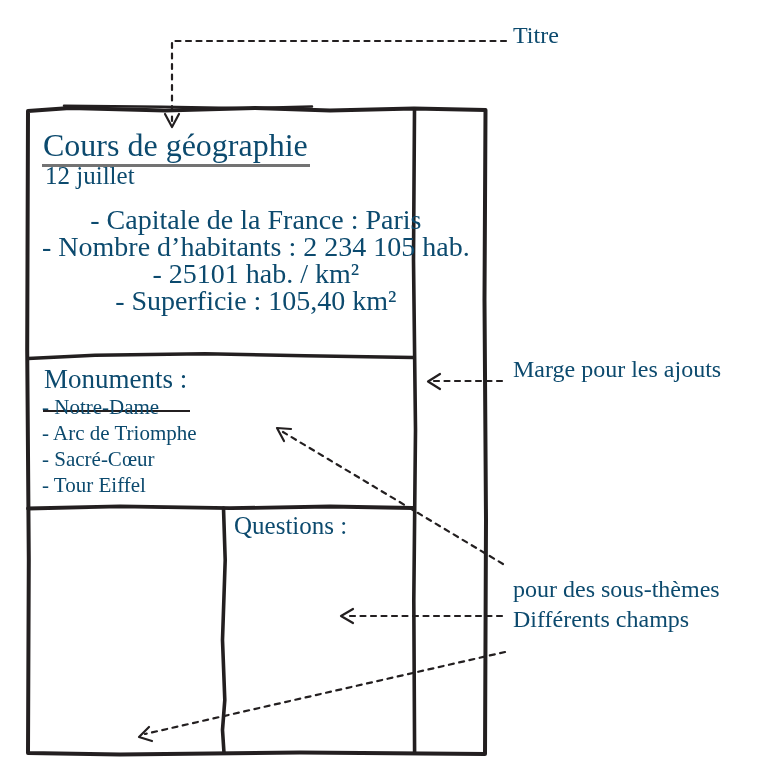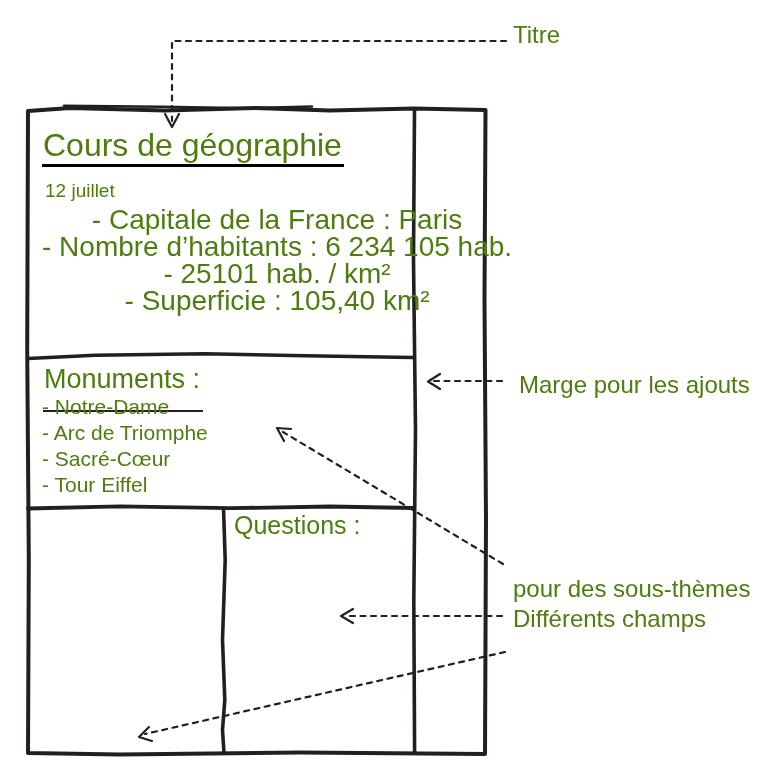--- a/index.html
+++ b/index.html
@@ -17,39 +17,40 @@
     overflow: hidden;
   }
   .canvas svg {
     position: absolute;
     left: 0;
     top: 0;
   }
   .txt {
     position: absolute;
     white-space: nowrap;
-    color: #4d7c0f;
+    color: #0c4a6e;
+    font-family: Liberation Serif, serif;
   }
   .page-title {
     left: 44px;
     top: 127px;
     font-size: 32px;
     line-height: 36px;
   }
   .page-title .u {
     display: inline-block;
-    border-bottom: 3px solid #000000;
+    border-bottom: 3px solid #737373;
     padding: 0 2px 1px 1px;
     margin-left: -2px;
     text-align: center;
   }
   .page-date {
     left: 45px;
-    top: 178px;
-    font-size: 19px;
+    top: 163px;
+    font-size: 25px;
     line-height: 25px;
   }
   .facts {
     left: 42px;
     top: 206px;
     font-size: 28px;
     line-height: 27px;
     text-align: center;
   }
   .monuments-heading {
@@ -74,21 +75,21 @@
     left: 234px;
     top: 511px;
     font-size: 25px;
     line-height: 29px;
   }
   .ann {
     font-size: 24px;
     line-height: 30px;
   }
   .ann-titre   { left: 513px; top: 20px; }
-  .ann-marge   { left: 513px; top: 370px; margin-left: 6px; }
+  .ann-marge   { left: 513px; top: 354px; }
   .ann-fields  { left: 513px; top: 574px; }
 </style>
 </head>
 <body>
 
 <div class="canvas">
 
   <svg width="768" height="779" viewBox="0 0 768 779">
     <g fill="none" stroke="#231f20" stroke-linecap="round" stroke-linejoin="round">
 
@@ -136,21 +137,21 @@
   </svg>
 
   <div class="txt page-title">
     <span class="u">Cours de géographie</span>
   </div>
 
   <div class="txt page-date">12 juillet</div>
 
   <div class="txt facts">
     <div>- Capitale de la France : Paris</div>
-    <div>- Nombre d’habitants : 6 234 105 hab.</div>
+    <div>- Nombre d’habitants : 2 234 105 hab.</div>
     <div>- 25101 hab. / km²</div>
     <div>- Superficie : 105,40 km²</div>
   </div>
 
   <div class="txt monuments-heading">
     <span class="u">Monuments :</span>
   </div>
   <div class="txt questions-label">Questions :</div>
 
   <div class="txt monuments-list">

